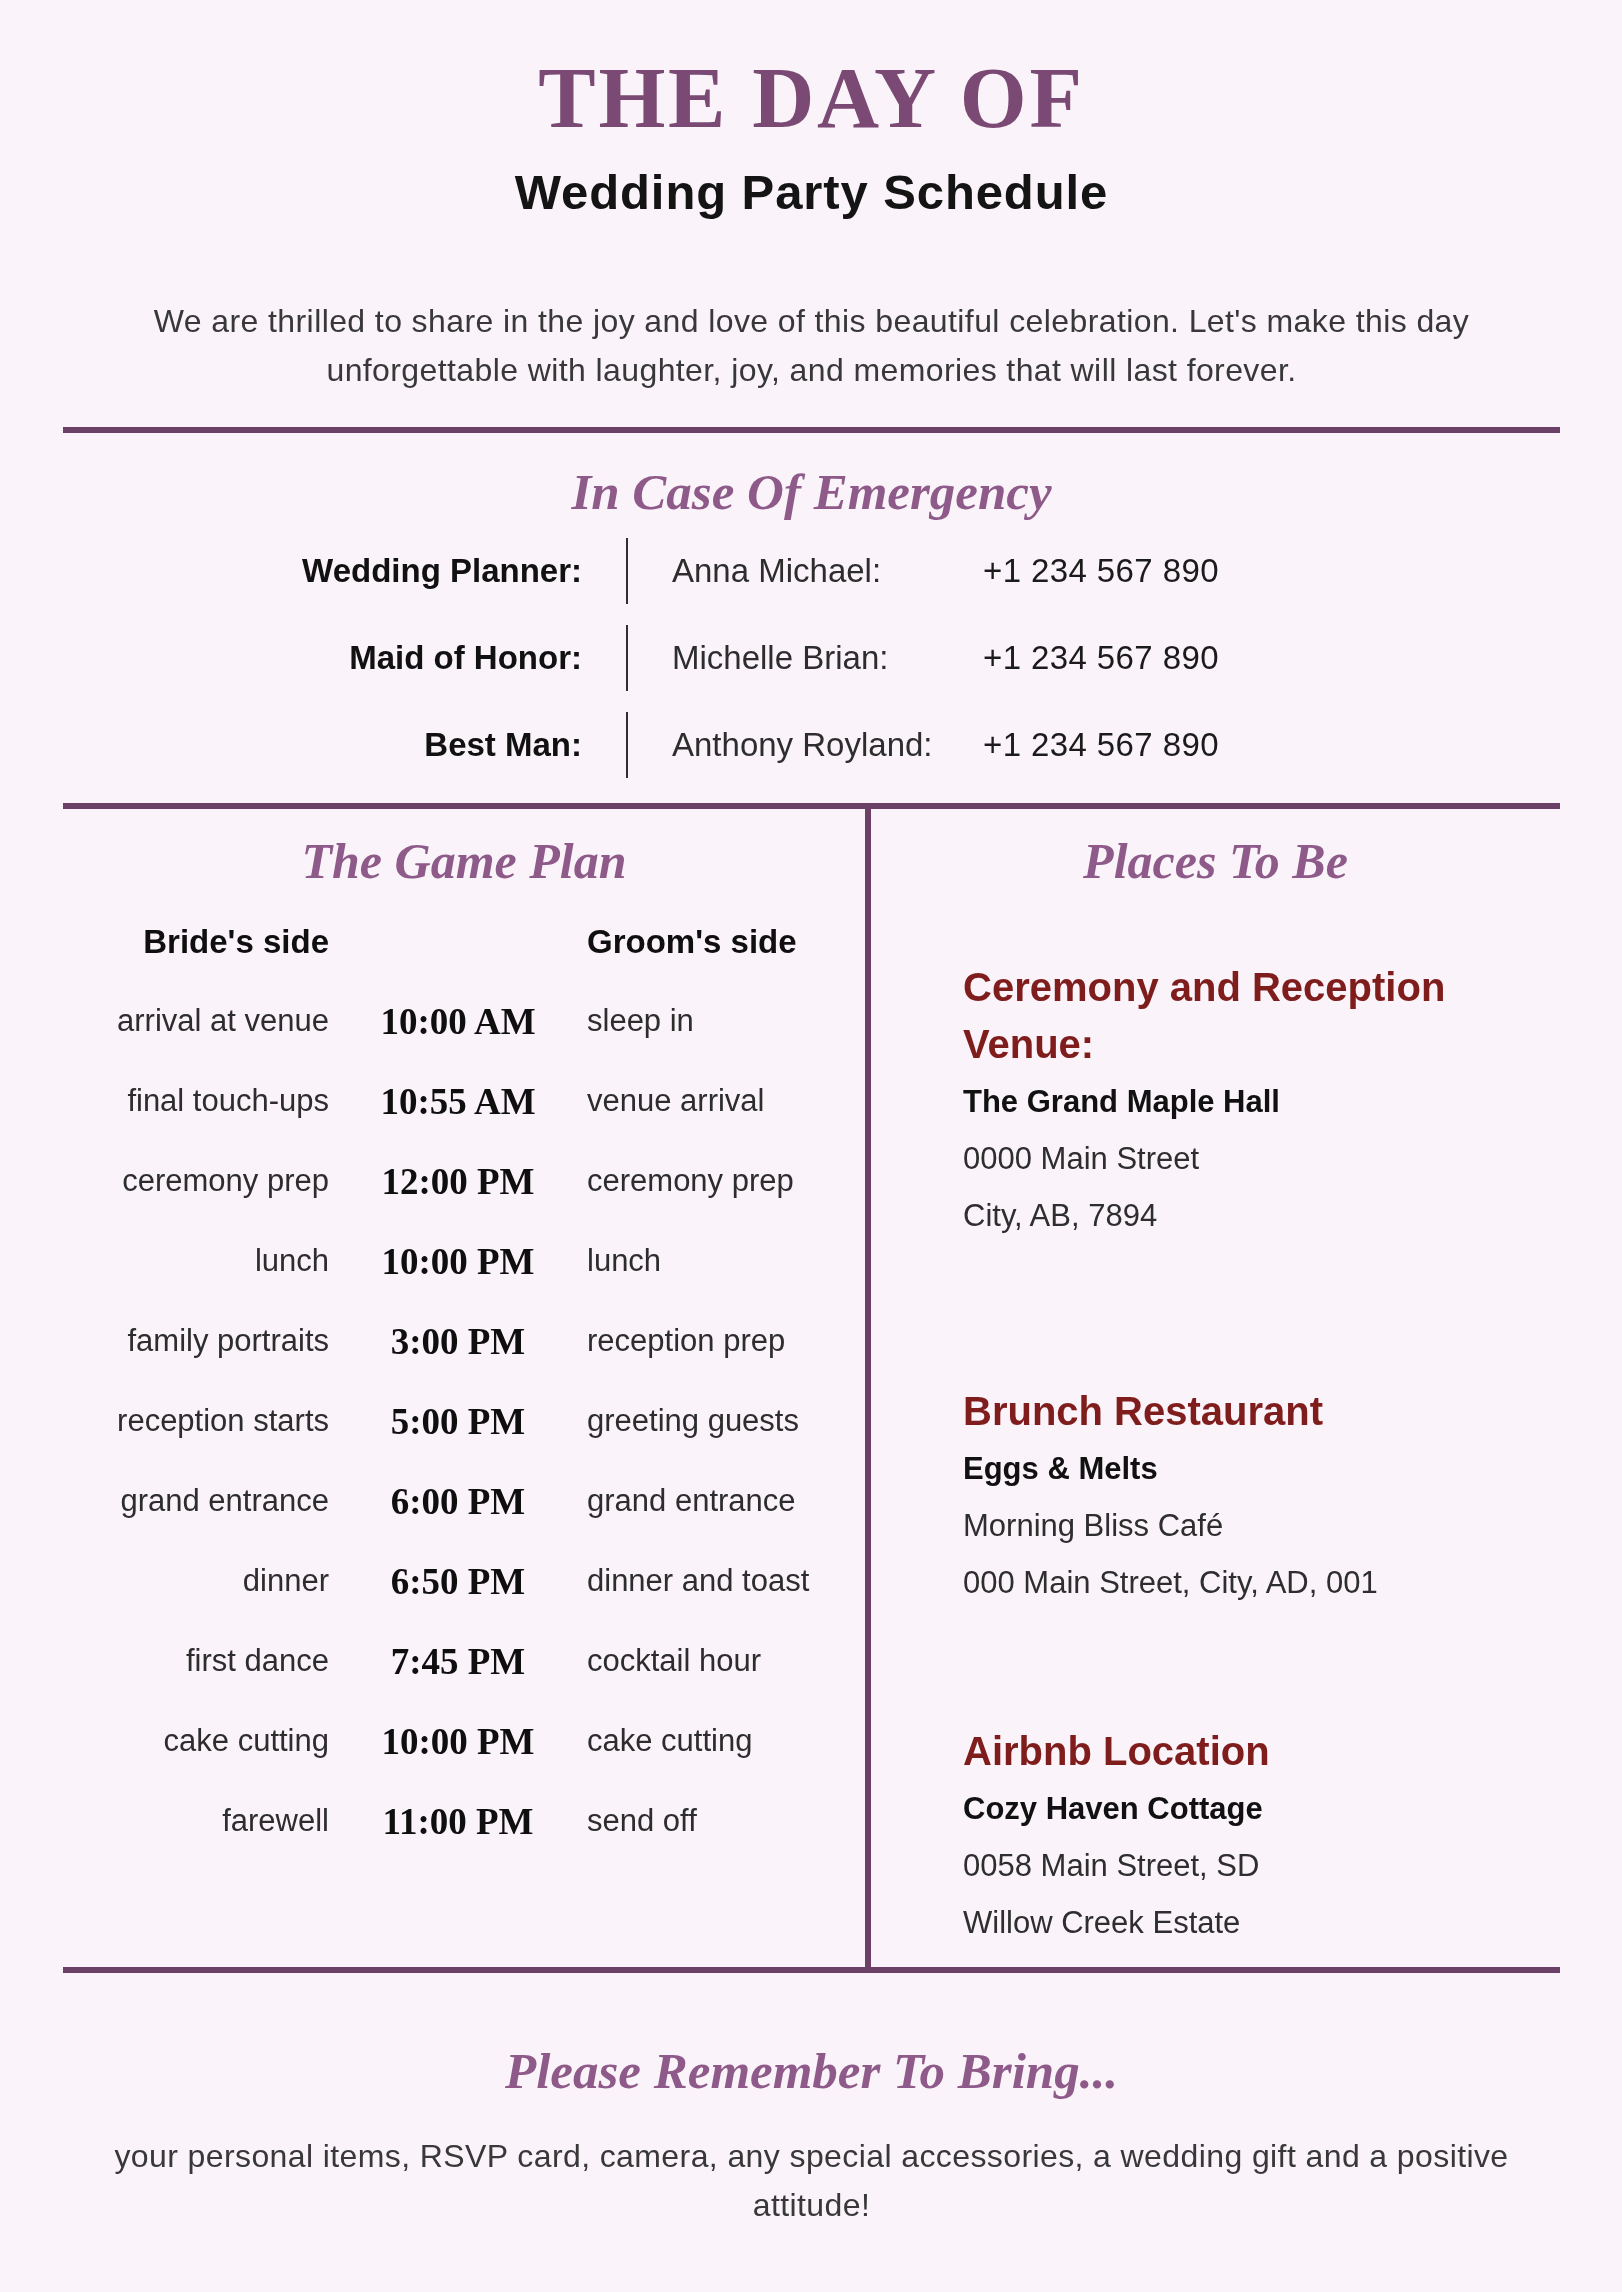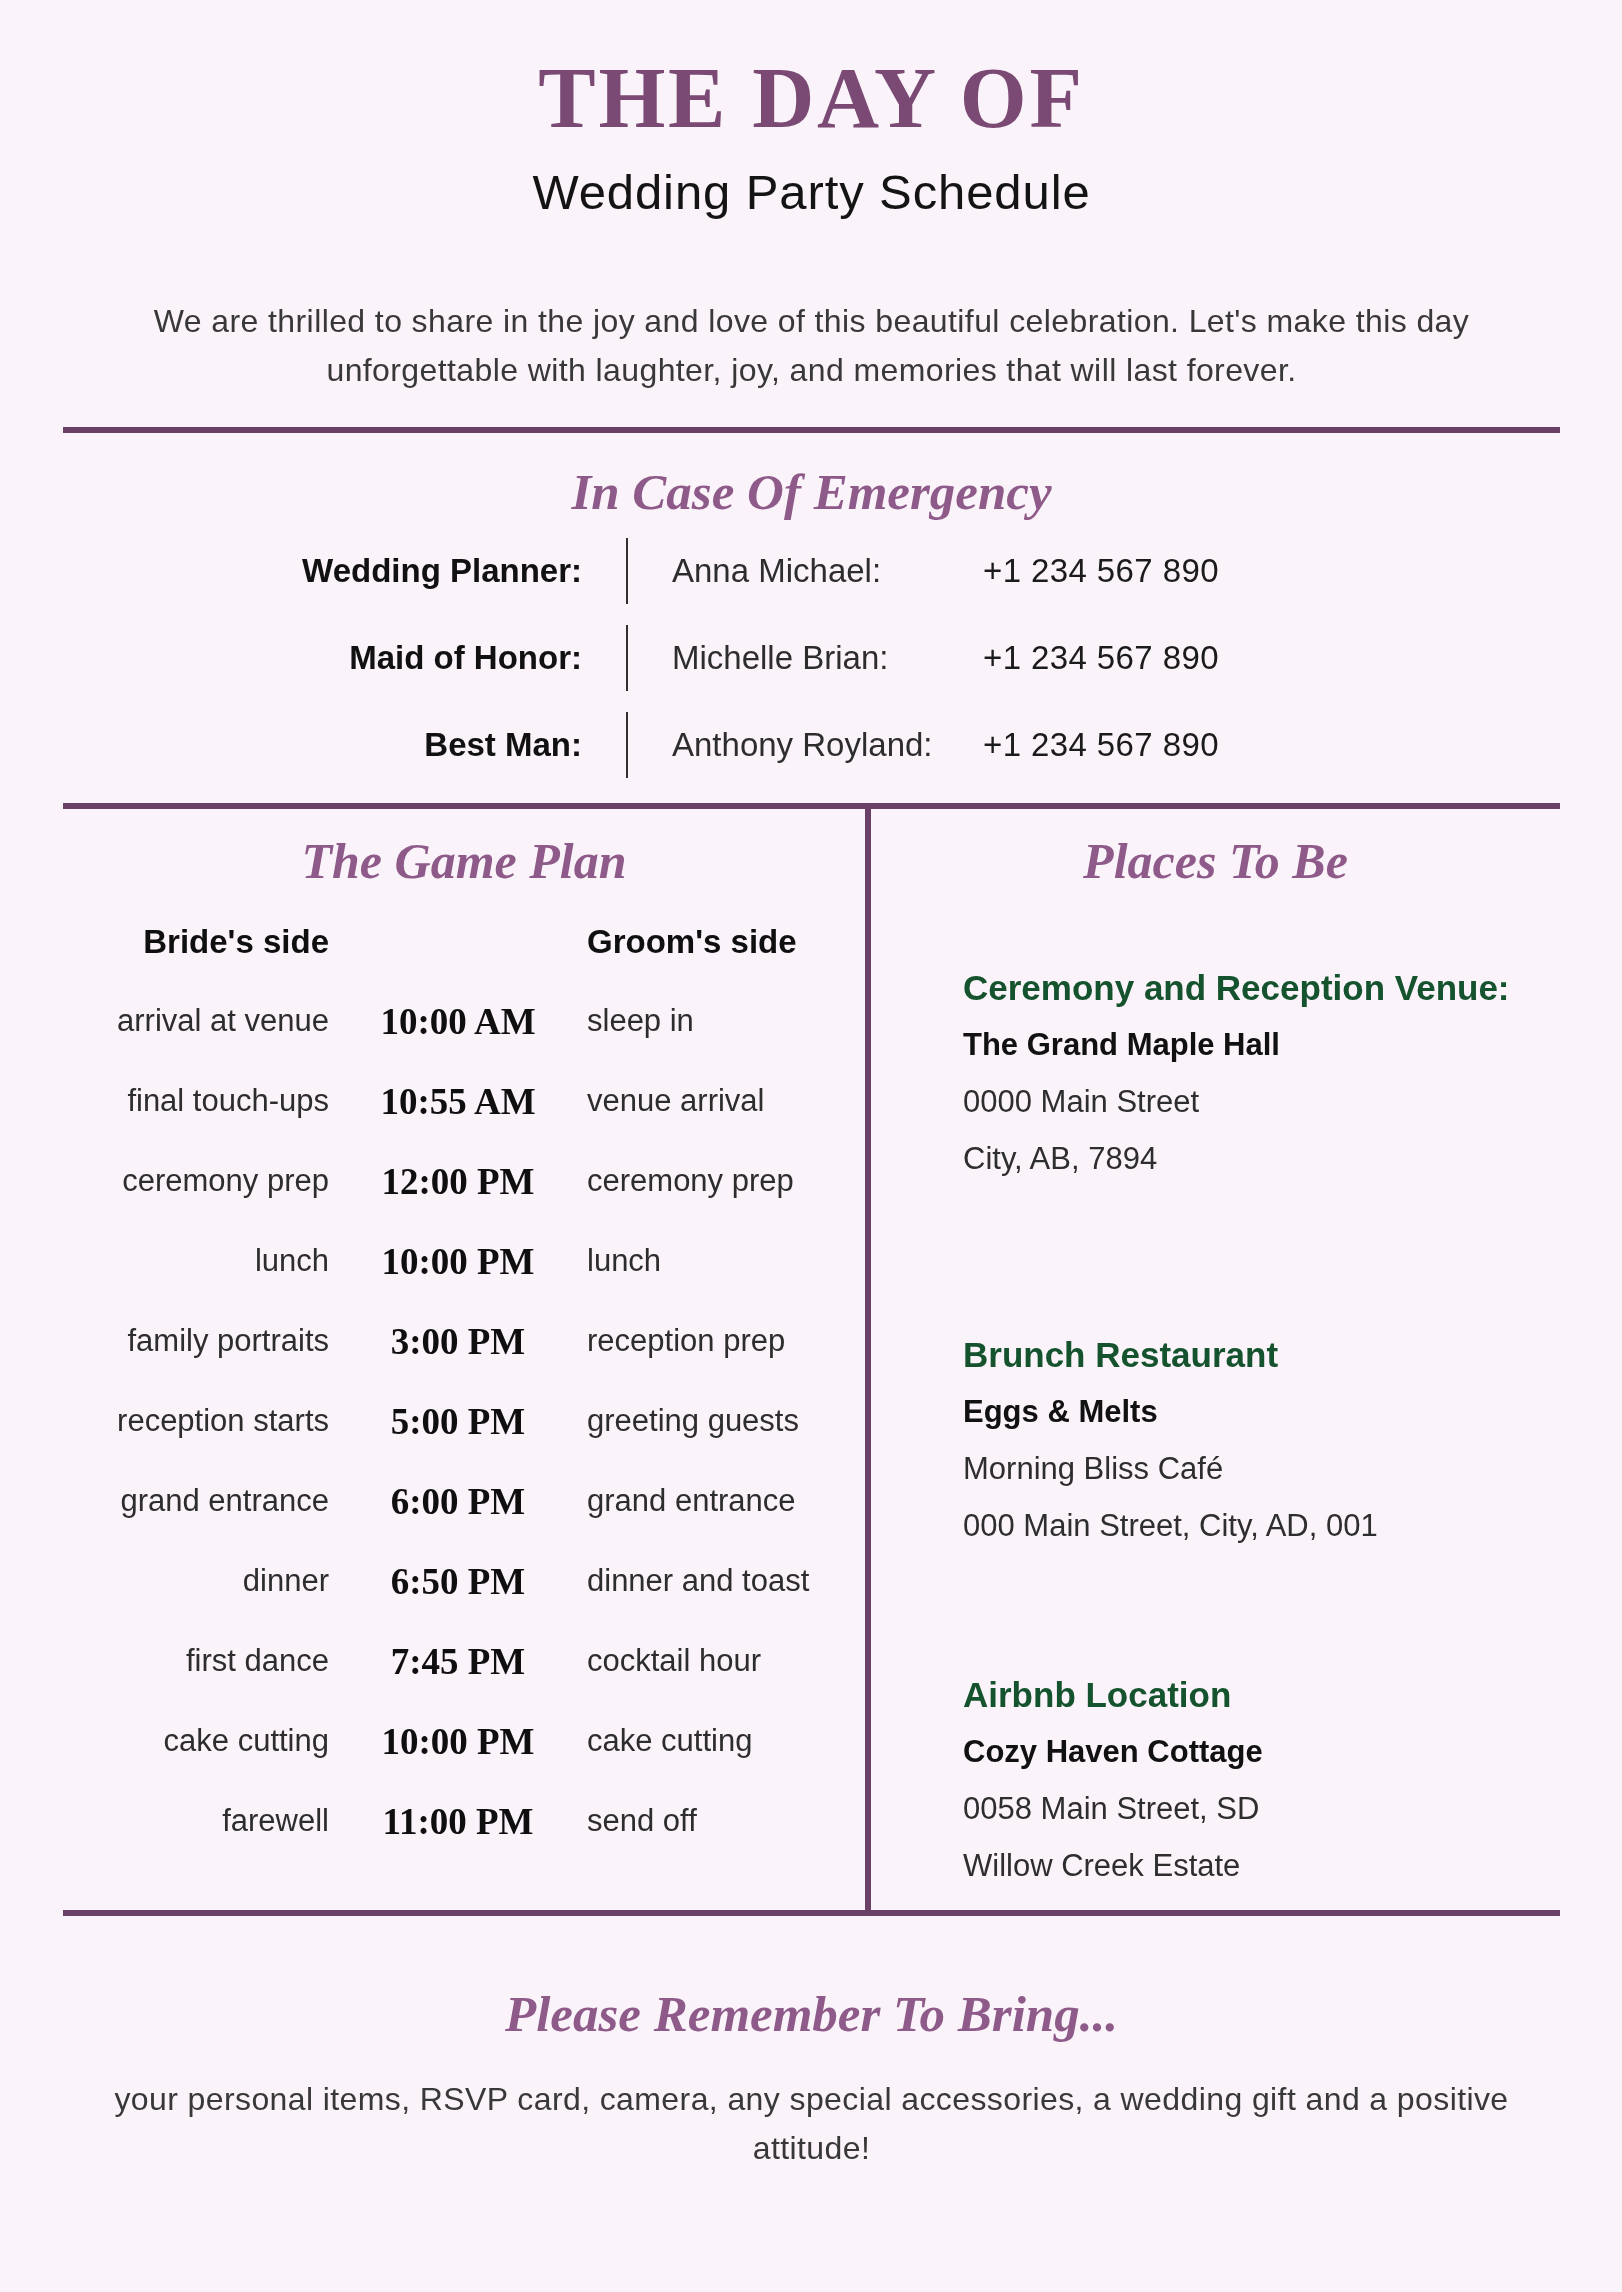--- a/index.html
+++ b/index.html
@@ -21,21 +21,21 @@
     font-size:86px;
     line-height:107px;
     letter-spacing:2.7px;
     color:#7b4a74;
   }
   .subtitle {
     margin-top:10.7px;
     text-align:center;
     font-size:49px;
     line-height:59px;
-    font-weight:400;
+    font-weight:700;
     letter-spacing:0.9px;
     color:#141414;
   }
   .intro {
     width:1397px;
     margin:75px auto 0;
     text-align:center;
     font-size:32px;
     line-height:49px;
     letter-spacing:0.4px;
@@ -123,21 +123,21 @@
     font-size:33px;
     color:#0f0f0f;
   }
 
   
   .place-group { padding-left:92px; }
   .place-group.g1 { margin-top:64px; }
   .place-group.g2 { margin-top:139px; }
   .place-group.g3 { margin-top:112px; }
   .place-line { font-size:31px; line-height:57px; color:#2e2e2e; }
-  .place-title { font-weight:bold; font-size:35px; color:#14532d; }
+  .place-title { font-weight:bold; font-size:40px; color:#7f1d1d; }
   .place-name  { font-weight:bold; font-size:31px; color:#111; }
 
   
   .footer-heading { margin-top:64px; }
   .footer-text {
     width:1469px;
     margin:27px auto 0;
     text-align:center;
     font-size:32px;
     line-height:49px;

